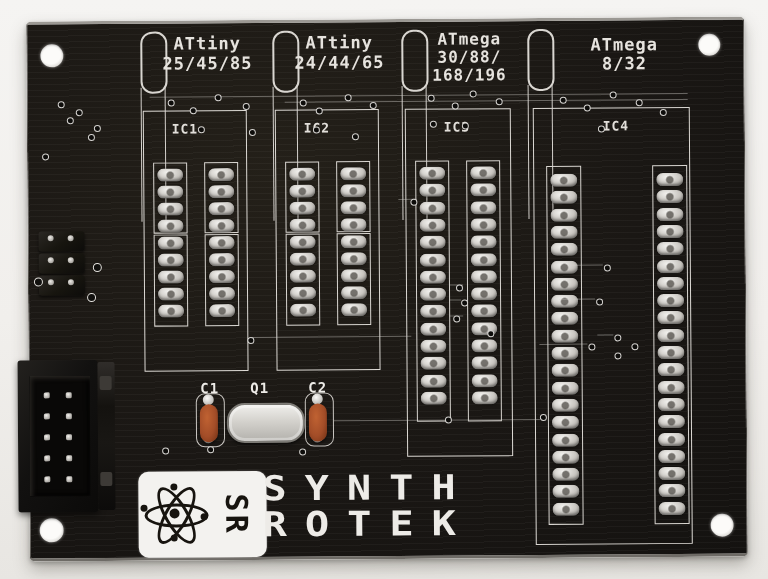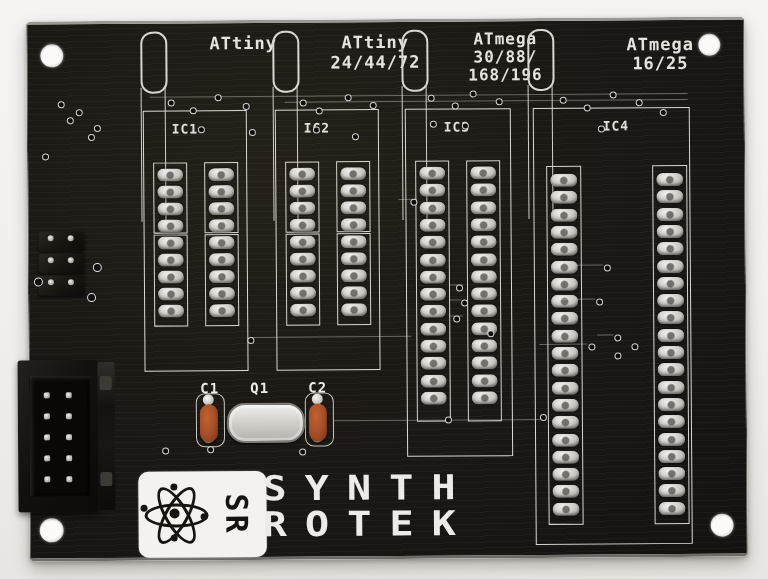--- a/index.html
+++ b/index.html
@@ -13,21 +13,21 @@
       radial-gradient(ellipse at 35% 28%, #242019 0%, #1a1714 55%, #141210 100%);
     border-top:3px solid #9b9893;border-bottom:3px solid #6e6b66;
     border-left:1px solid #45423e;border-right:1px solid #45423e;
     box-shadow:0 8px 16px rgba(70,65,58,0.35), 0 2px 4px rgba(0,0,0,0.25);}
   .mhole{position:absolute;border-radius:50%;
     background:radial-gradient(circle at 45% 40%, #fcfbf9 0 55%, #dddbd7 75%, #a8a6a2 100%);
     box-shadow:0 0 3px rgba(255,255,255,0.5), inset 0 1px 2px rgba(0,0,0,0.25);}
   .pill{position:absolute;width:23px;height:58px;border:2px solid #d9d6d1;border-radius:12px;}
   .stem{position:absolute;width:23px;border-left:1.6px solid #d3d0cb;border-right:1.6px solid #d3d0cb;}
   .obox{position:absolute;border:1.7px solid #dcd9d4;}
-  .chip-label{position:absolute;text-align:center;color:#e6e3de;font-weight:600;letter-spacing:1px;padding-left:36px;}
+  .chip-label{position:absolute;text-align:center;color:#e6e3de;font-weight:600;letter-spacing:1px;}
   .ic-label{position:absolute;text-align:center;color:#e2dfda;font-size:13px;font-weight:600;letter-spacing:1px;}
   .socket-col{position:absolute;}
   .group-box{position:absolute;left:0;right:0;border:1.6px solid #d8d5d0;}
   .socket{position:absolute;border-radius:7px;
     background:
       radial-gradient(circle at 50% 52%, rgba(110,107,102,0.95) 0 3px, rgba(0,0,0,0) 4.5px),
       radial-gradient(ellipse at 40% 30%, #f4f3f0 0%, #c9c6c1 55%, #93908b 100%);
     box-shadow:inset 0 -2px 3px rgba(0,0,0,0.4), 0 0 2px rgba(0,0,0,0.7);}
   .via{position:absolute;width:5px;height:5px;border-radius:50%;
     border:1.3px solid rgba(232,230,226,0.9);background:#0d0c0a;}
@@ -79,20 +79,21 @@
     <div class="mhole" style="left:13px;top:20px;width:23px;height:23px;"></div>
     <div class="mhole" style="left:671px;top:14px;width:22px;height:22px;"></div>
     <div class="mhole" style="left:680px;top:494px;width:23px;height:23px;"></div>
     <div class="mhole" style="left:9px;top:494px;width:24px;height:24px;"></div>
 
     <div class="pill" style="left:113px;top:8px;"></div>
     <div class="stem" style="left:113px;top:64px;height:134px;"></div>
     <div class="obox" style="left:115px;top:87px;width:102px;height:259px;"></div>
     <div class="chip-label" style="left:115px;top:10px;width:130px;font-size:17px;line-height:20px;">
       <span>ATtiny</span><br>
+      <span>25/45/85</span>
     </div>
     <span class="ic-label" style="left:127px;top:98px;width:60px;">IC1</span>
     <div class="socket-col" style="left: 125px; top: 139px; width: 34px; height: 165px;">
         <div class="group-box" style="top: 0px; height: 69px;"></div>
         <div class="group-box" style="top: 72px; height: 90px;"></div>
         <div class="socket" style="top: 6px; left: 4px; width: 26px; height: 13px;"></div>
         <div class="socket" style="top: 23px; left: 4px; width: 26px; height: 13px;"></div>
         <div class="socket" style="top: 40px; left: 4px; width: 26px; height: 13px;"></div>
         <div class="socket" style="top: 57px; left: 4px; width: 26px; height: 13px;"></div>
         <div class="socket" style="top: 74px; left: 4px; width: 26px; height: 13px;"></div>
@@ -113,21 +114,21 @@
         <div class="socket" style="top: 108px; left: 4px; width: 26px; height: 13px;"></div>
         <div class="socket" style="top: 125px; left: 4px; width: 26px; height: 13px;"></div>
         <div class="socket" style="top: 142px; left: 4px; width: 26px; height: 13px;"></div>
       </div>
 
     <div class="pill" style="left:245px;top:8px;"></div>
     <div class="stem" style="left:245px;top:64px;height:134px;"></div>
     <div class="obox" style="left:247px;top:87px;width:102px;height:259px;"></div>
     <div class="chip-label" style="left:247px;top:10px;width:130px;font-size:17px;line-height:20px;">
       <span>ATtiny</span><br>
-      <span>24/44/72</span>
+      <span>24/44/65</span>
     </div>
     <span class="ic-label" style="left:259px;top:98px;width:60px;">IC2</span>
     <div class="socket-col" style="left: 257px; top: 139px; width: 34px; height: 165px;">
         <div class="group-box" style="top: 0px; height: 69px;"></div>
         <div class="group-box" style="top: 72px; height: 90px;"></div>
         <div class="socket" style="top: 6px; left: 4px; width: 26px; height: 13px;"></div>
         <div class="socket" style="top: 23px; left: 4px; width: 26px; height: 13px;"></div>
         <div class="socket" style="top: 40px; left: 4px; width: 26px; height: 13px;"></div>
         <div class="socket" style="top: 57px; left: 4px; width: 26px; height: 13px;"></div>
         <div class="socket" style="top: 74px; left: 4px; width: 26px; height: 13px;"></div>
@@ -192,21 +193,21 @@
         <div class="socket" style="top: 196.3px; left: 4px; width: 26px; height: 13px;"></div>
         <div class="socket" style="top: 213.6px; left: 4px; width: 26px; height: 13px;"></div>
         <div class="socket" style="top: 230.9px; left: 4px; width: 26px; height: 13px;"></div>
       </div>
 
     <div class="pill" style="left:500px;top:8px;"></div>
     <div class="stem" style="left:500px;top:64px;height:134px;"></div>
     <div class="obox" style="left:505px;top:87px;width:155px;height:435px;"></div>
     <div class="chip-label" style="left:532px;top:15px;width:130px;font-size:17px;line-height:19px;">
       <span>ATmega</span><br>
-      <span>16/25</span>
+      <span>8/32</span>
     </div>
     <span class="ic-label" style="left:558px;top:98px;width:60px;">IC4</span>
     <div class="socket-col" style="left: 518px; top: 145px; width: 35px; height: 360px;">
         <div class="group-box" style="top: 0px; height: 357px;"></div>
         <div class="socket" style="top: 8px; left: 4px; width: 27px; height: 13px;"></div>
         <div class="socket" style="top: 25.3px; left: 4px; width: 27px; height: 13px;"></div>
         <div class="socket" style="top: 42.6px; left: 4px; width: 27px; height: 13px;"></div>
         <div class="socket" style="top: 59.9px; left: 4px; width: 27px; height: 13px;"></div>
         <div class="socket" style="top: 77.2px; left: 4px; width: 27px; height: 13px;"></div>
         <div class="socket" style="top: 94.5px; left: 4px; width: 27px; height: 13px;"></div>

